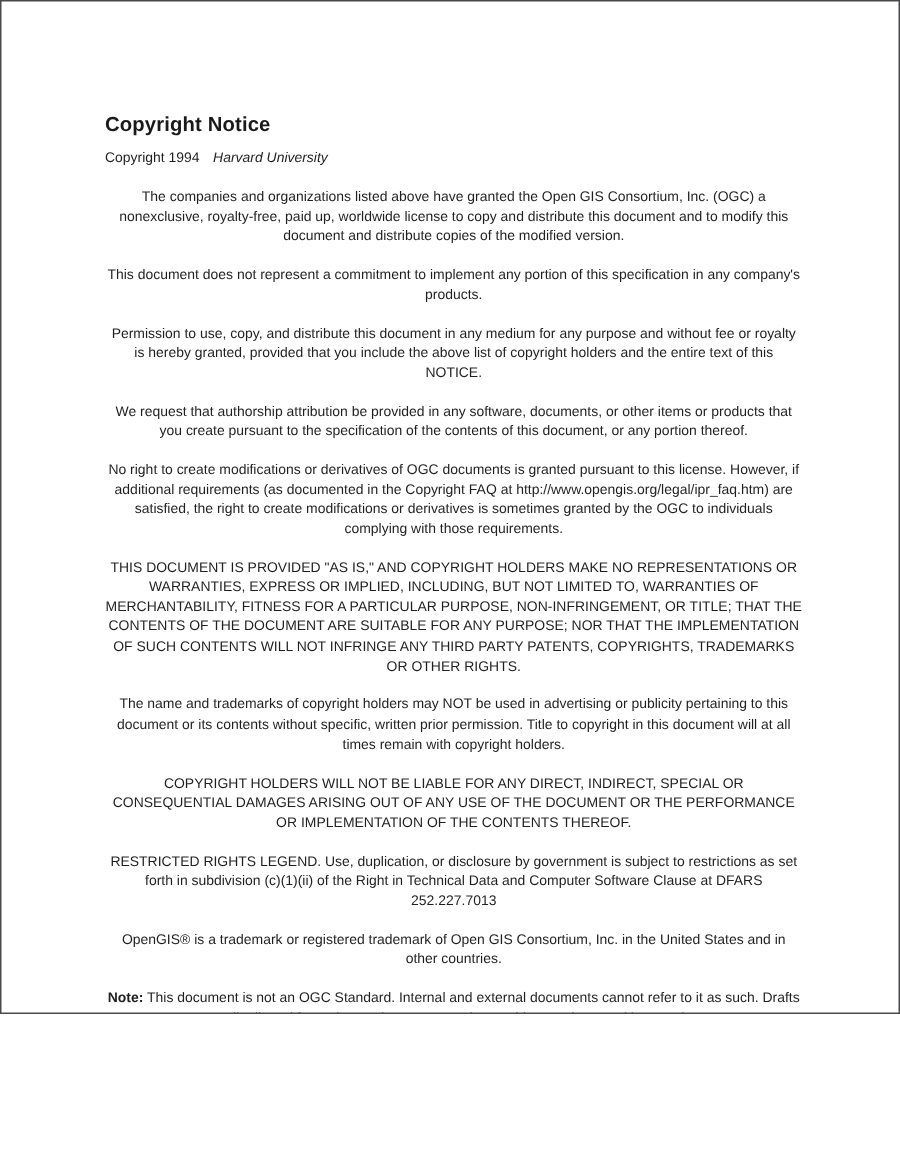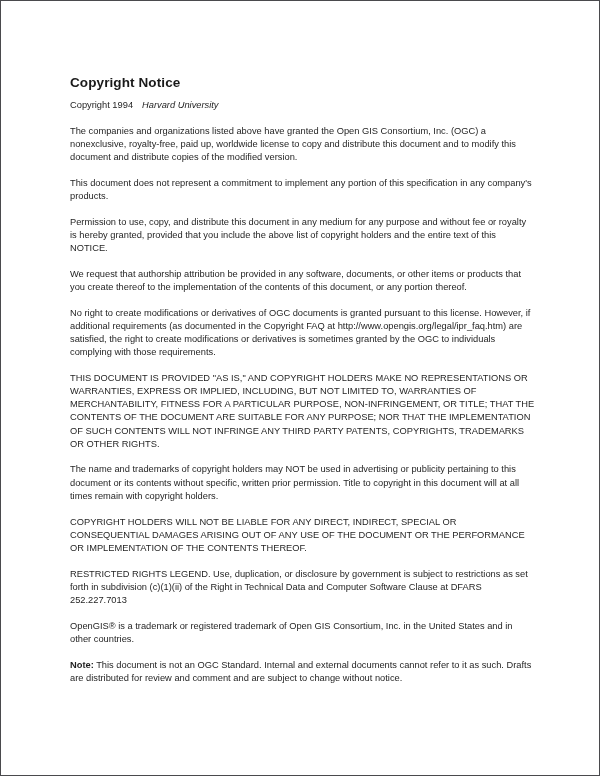--- a/index.html
+++ b/index.html
@@ -6,21 +6,21 @@
     margin: 0;
     padding: 0;
     background: #ffffff;
   }
   body {
     font-family: "Liberation Sans", sans-serif;
   }
   #page {
     position: relative;
     width: 600px;
-    height: 776px;
+    height: 676px;
     background: #ffffff;
     box-sizing: border-box;
     border: 1px solid #4a4a4d;
     overflow: hidden;
   }
   #content {
     position: absolute;
     left: 69px;
     top: 74px;
     width: 465px;
@@ -42,21 +42,21 @@
   .byline .org {
     font-style: italic;
     margin-left: 9px;
     text-align: right;
   }
   p.para {
     font-size: 9.3px;
     color: #1f1f1f;
     line-height: 1.42;
     margin: 0 0 12.5px 0;
-    text-align: left;
+    text-align: center;
   }
   p.para:last-child {
     margin-bottom: 0;
   }
   .caps {
     letter-spacing: 0.01px;
   }
   .note-label {
     font-weight: bold;
   }
@@ -73,21 +73,21 @@
       <span>Copyright 1994</span><span class="org">Harvard University</span>
     </div>
 
     <p class="para">The companies and organizations listed above have granted the Open GIS Consortium, Inc. (OGC) a nonexclusive, royalty-free, paid up, worldwide license to copy and distribute this document and to modify this document and distribute copies of the modified version.</p>
 
     <p class="para">This document does not represent a commitment to implement any portion of this specification in any company's products.</p>
 
 
     <p class="para">Permission to use, copy, and distribute this document in any medium for any purpose and without fee or royalty is hereby granted, provided that you include the above list of copyright holders and the entire text of this NOTICE.</p>
 
-    <p class="para">We request that authorship attribution be provided in any software, documents, or other items or products that you create thereof to the implementation of the contents of this document, or any portion thereof.</p>
+    <p class="para">We request that authorship attribution be provided in any software, documents, or other items or products that you create pursuant to the specification of the contents of this document, or any portion thereof.</p>
 
     <p class="para">No right to create modifications or derivatives of OGC documents is granted pursuant to this license. However, if additional requirements (as documented in the Copyright FAQ at http://www.opengis.org/legal/ipr_faq.htm) are satisfied, the right to create modifications or derivatives is sometimes granted by the OGC to individuals complying with those requirements.</p>
 
     <p class="para caps">THIS DOCUMENT IS PROVIDED "AS IS," AND COPYRIGHT HOLDERS MAKE NO REPRESENTATIONS OR WARRANTIES, EXPRESS OR IMPLIED, INCLUDING, BUT NOT LIMITED TO, WARRANTIES OF MERCHANTABILITY, FITNESS FOR A PARTICULAR PURPOSE, NON-INFRINGEMENT, OR TITLE; THAT THE CONTENTS OF THE DOCUMENT ARE SUITABLE FOR ANY PURPOSE; NOR THAT THE IMPLEMENTATION OF SUCH CONTENTS WILL NOT INFRINGE ANY THIRD PARTY PATENTS, COPYRIGHTS, TRADEMARKS OR OTHER RIGHTS.</p>
 
     <p class="para">The name and trademarks of copyright holders may NOT be used in advertising or publicity pertaining to this document or its contents without specific, written prior permission. Title to copyright in this document will at all times remain with copyright holders.</p>
 
     <p class="para caps">COPYRIGHT HOLDERS WILL NOT BE LIABLE FOR ANY DIRECT, INDIRECT, SPECIAL OR CONSEQUENTIAL DAMAGES ARISING OUT OF ANY USE OF THE DOCUMENT OR THE PERFORMANCE OR IMPLEMENTATION OF THE CONTENTS THEREOF.</p>
 
     <p class="para">RESTRICTED RIGHTS LEGEND. Use, duplication, or disclosure by government is subject to restrictions as set forth in subdivision (c)(1)(ii) of the Right in Technical Data and Computer Software Clause at DFARS 252.227.7013</p>

